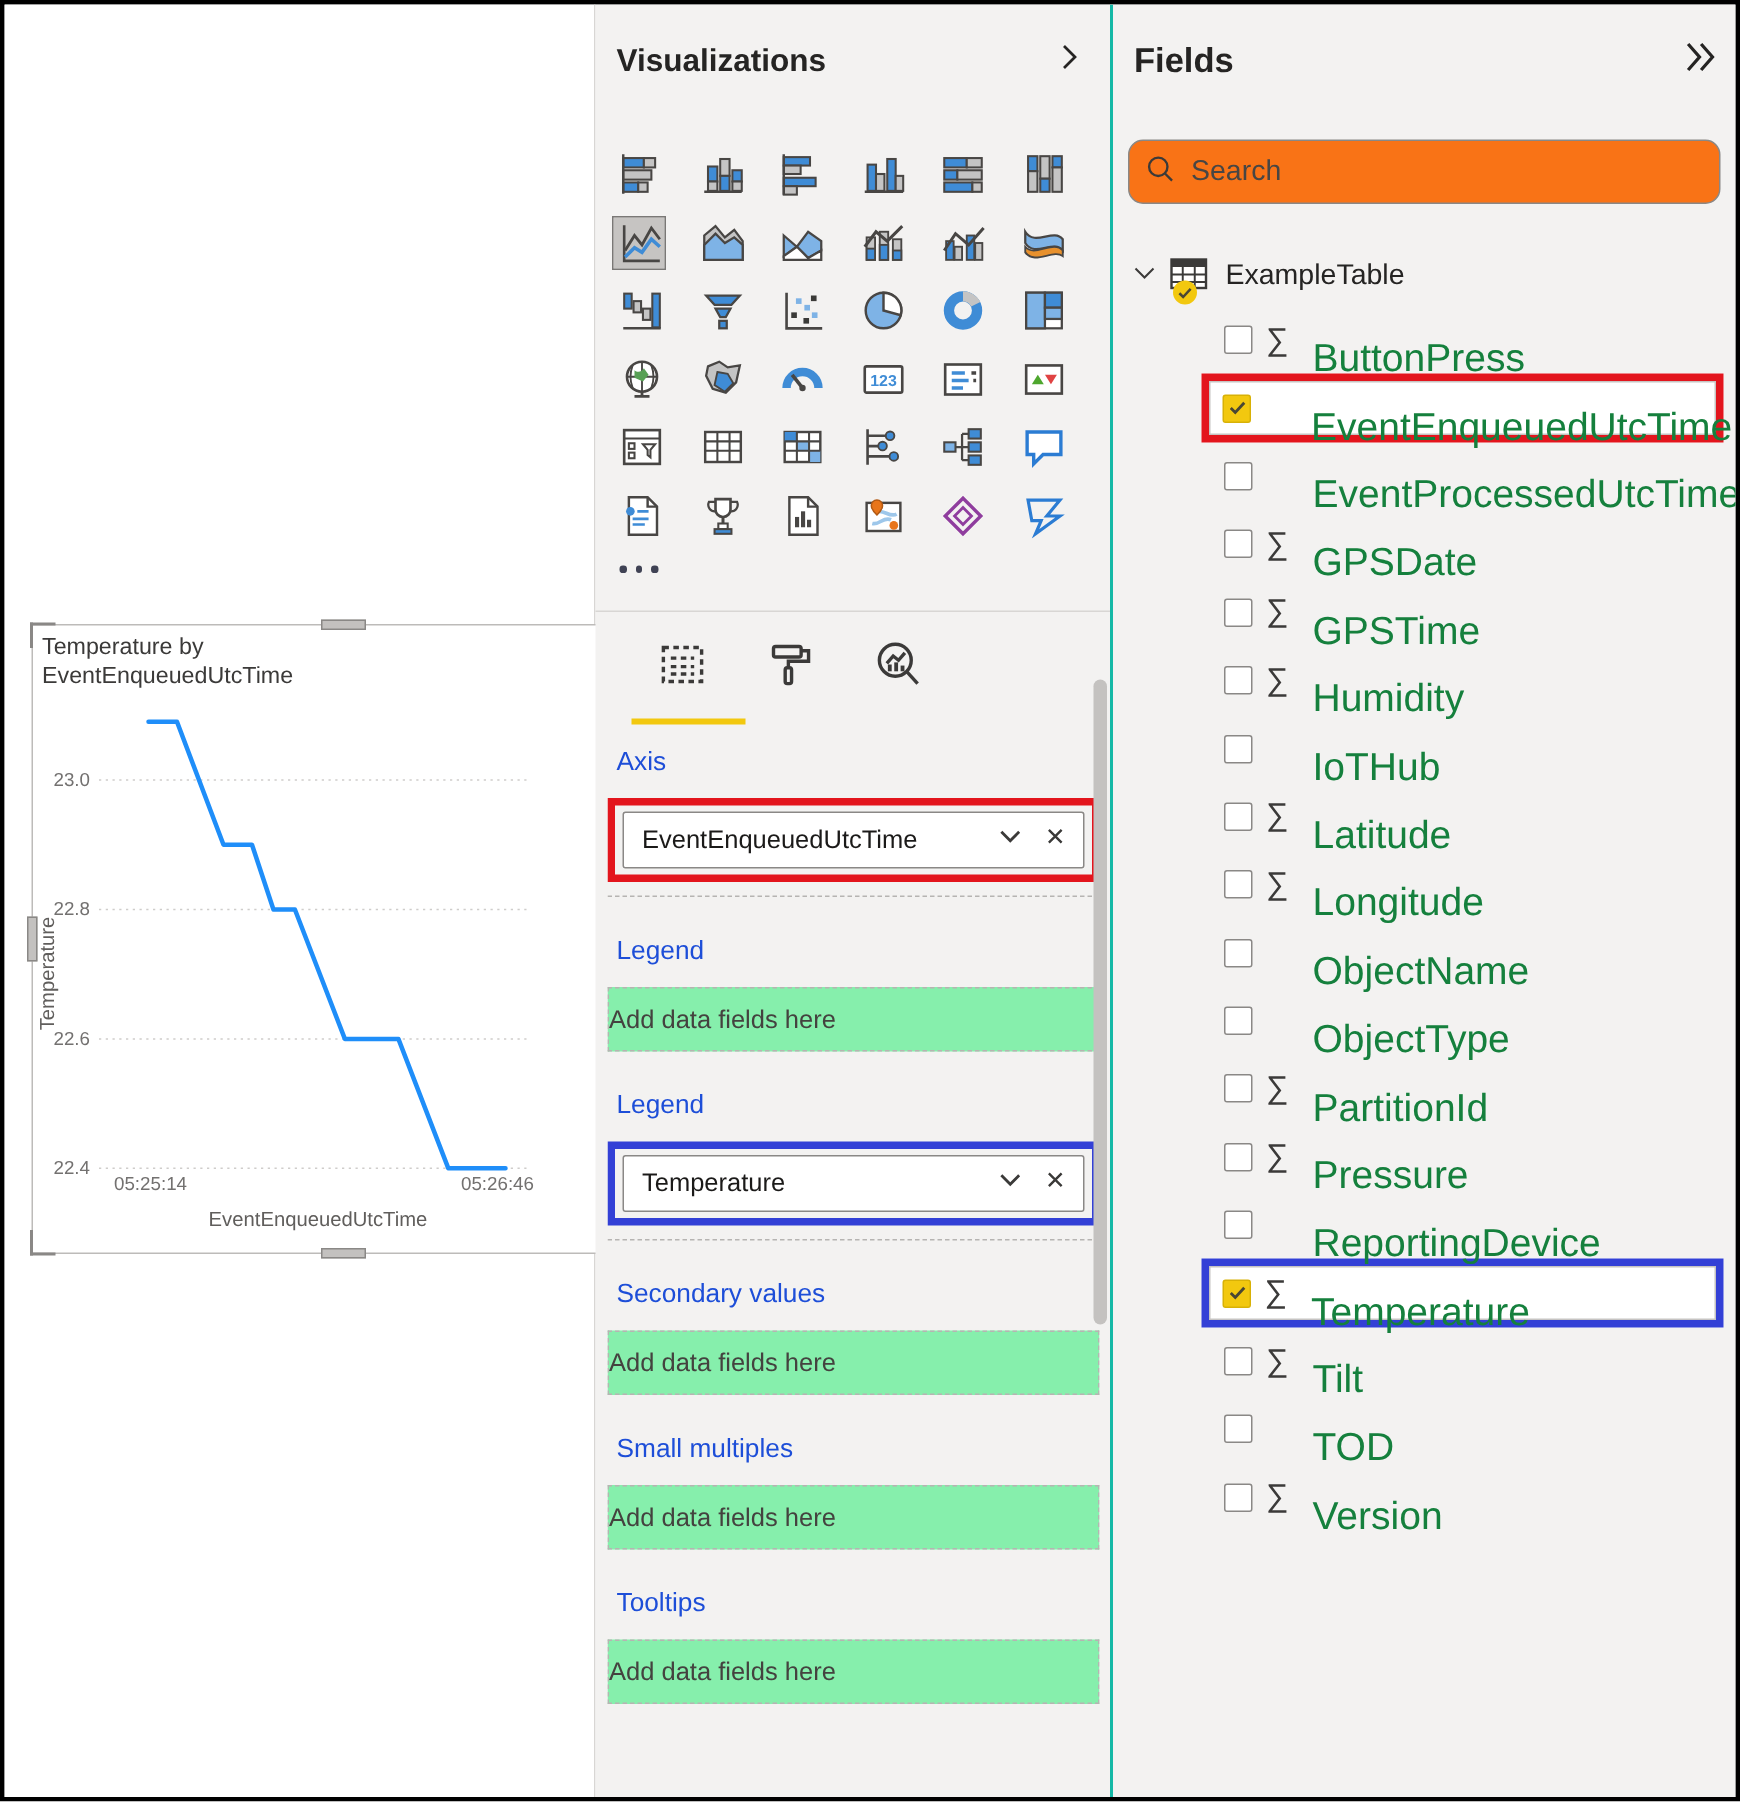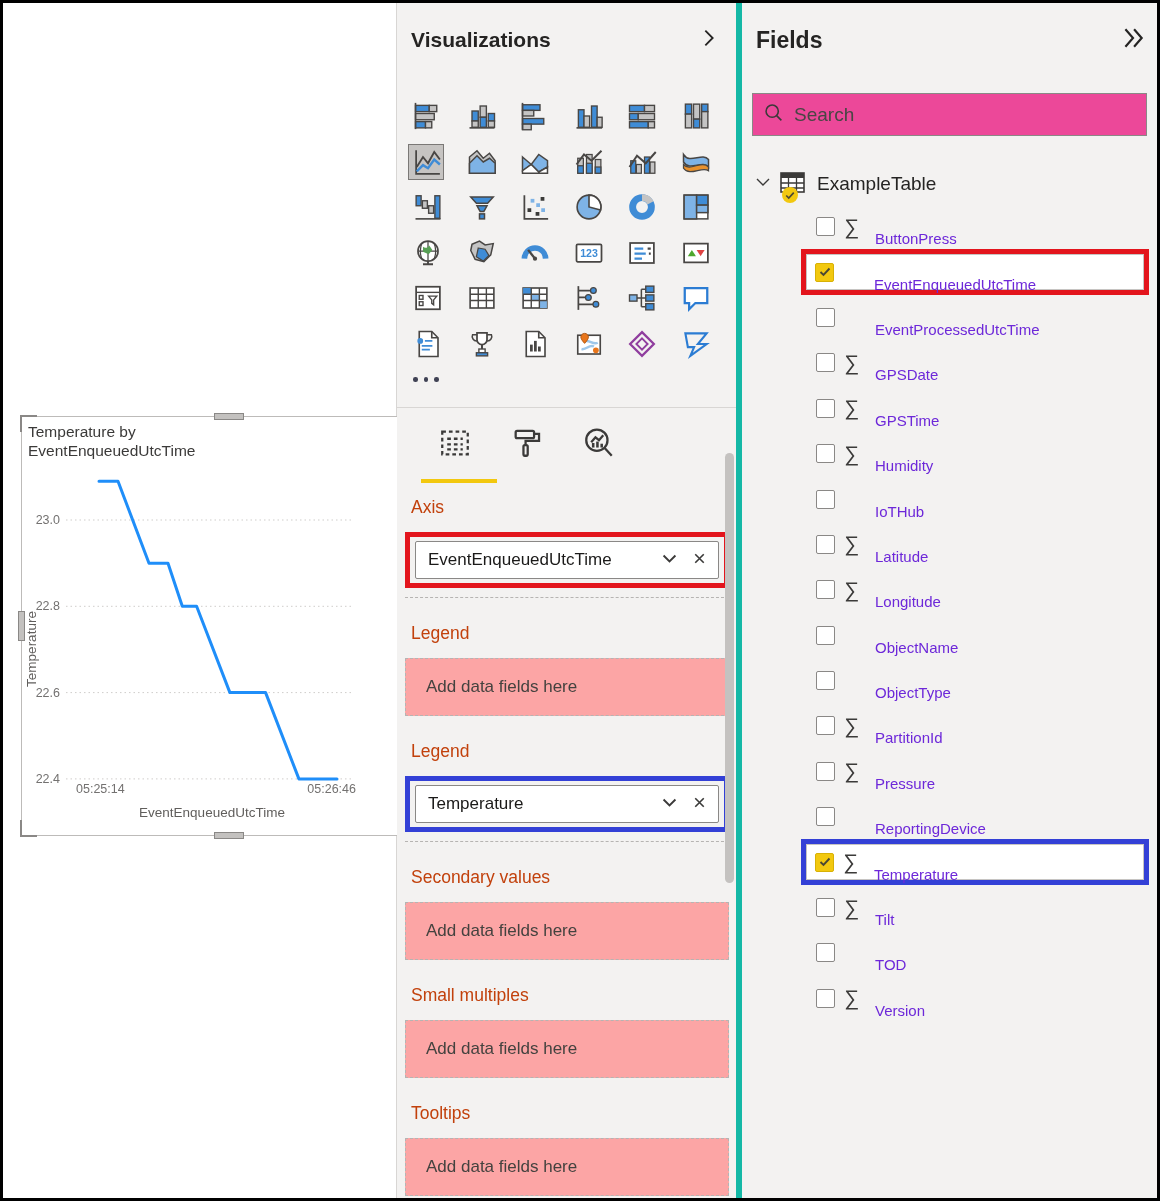--- a/index.html
+++ b/index.html
@@ -16,65 +16,65 @@
   .hndl.right { top:50%; right:-4px; transform:translateY(-50%); width:7px; height:30px; }
   .crn { position:absolute; width:17px; height:17px; }
   .crn.tl { left:-2px; top:-2px; border-left:2px solid #8a8886; border-top:2px solid #8a8886; }
   .crn.tr { right:-2px; top:-2px; border-right:2px solid #8a8886; border-top:2px solid #8a8886; }
   .crn.bl { left:-2px; bottom:-2px; border-left:2px solid #8a8886; border-bottom:2px solid #8a8886; }
   .crn.br { right:-2px; bottom:-2px; border-right:2px solid #8a8886; border-bottom:2px solid #8a8886; }
   #visual-title { position:absolute; left:6px; top:5px; width:215px; font-size:15.5px; line-height:1.25; color:#3b3a39; }
   #chart-svg { position:absolute; left:0; top:56px; }
 
   
-  #viz-pane { position:relative; width:345px; height:100%; background:#f3f2f1; border-right:6px solid #14b8a6; }
+  #viz-pane { position:relative; width:345px; height:100%; background:#f3f2f1; border-right:2px solid #14b8a6; }
   #viz-header { position:absolute; top:24px; left:14px; right:16px; display:flex; justify-content:space-between; align-items:center; }
   #viz-title { font-size:21px; font-weight:700; color:#252423; }
   #viz-gallery { position:absolute; top:96px; left:12px; display:grid; grid-template-columns:repeat(6,53.5px); grid-auto-rows:45.5px; }
   .vis-icon { width:34px; height:34px; display:flex; align-items:center; justify-content:flex-end; cursor:pointer; }
   .vis-icon.selected { background:#c6c4c2; outline:1px solid #7a7876; }
   #viz-more { position:absolute; top:374px; left:16px; display:flex; gap:6px; }
   #viz-more i { width:4.5px; height:4.5px; border-radius:50%; background:#3f4254; }
   #viz-divider { position:absolute; top:404px; left:0; right:0; border-top:1px solid #d8d6d4; }
   #viz-tabs { position:absolute; top:420px; left:40px; display:flex; gap:36px; }
   .viz-tab { width:36px; height:40px; display:flex; align-items:center; justify-content:center; cursor:pointer; }
   #tab-underline { position:absolute; top:476px; left:24px; width:76px; height:4px; background:#f2c80f; }
   #viz-sections { position:absolute; top:490px; left:8px; right:7px; bottom:0; overflow:hidden; }
-  .sec-label { font-size:17.5px; color:#c2410c; margin:25px 0 14px 6px; }
+  .sec-label { font-size:17.5px; color:#1d4ed8; margin:25px 0 14px 6px; }
   .sec-label.first { margin-top:4px; }
-  .well { height:58px; background:#fca5a5; border:1px dashed #b6b4b2; display:flex; align-items:center; padding-left:20px; font-size:17px; color:#44423f; }
+  .well { height:43px; background:#86efac; border:1px dashed #b6b4b2; display:flex; align-items:center; padding-left:0; font-size:17px; color:#44423f; }
   .pill { height:38px; background:#fff; border:1px solid #8a8886; border-radius:2px; display:flex; align-items:center; padding:0 10px 0 12px; }
   .pill .ptxt { flex:1; font-size:17px; color:#1b1a19; white-space:nowrap; overflow:hidden; }
   .pill svg { flex:none; }
   .hl-box { padding:4px 5px; }
   .hl-box.red { border:5px solid #e3151d; }
   .hl-box.blue { border:5px solid #3340d6; }
   .dash-sep { border-top:1px dashed #b6b4b2; margin-top:9px; }
   #viz-scroll { position:absolute; right:2px; top:450px; width:9px; height:430px; border-radius:5px; background:#c4c2c0; }
 
   
   #fields-pane { position:relative; flex:1; height:100%; background:#f3f2f1; }
   #fields-header { position:absolute; top:22px; left:14px; right:11px; display:flex; justify-content:space-between; align-items:center; }
   #fields-title { font-size:23px; font-weight:700; color:#252423; }
-  #search-box { position:absolute; top:90px; left:10px; right:10px; height:43px; background:#ec4899; border:1px solid #8a8886; border-radius:0; display:flex; align-items:center; padding:0 10px; }
+  #search-box { position:absolute; top:90px; left:10px; right:10px; height:43px; background:#f97316; border:1px solid #8a8886; border-radius:10px; display:flex; align-items:center; padding:0 10px; }
   #search-input { border:none; outline:none; flex:1; font-size:19px; color:#252423; margin-left:10px; font-family:"Liberation Sans",sans-serif; background:transparent; }
   #search-input::placeholder { color:#484644; opacity:1; }
   #table-row { position:absolute; top:160px; left:12px; height:42px; display:flex; align-items:center; gap:7px; }
   #table-label { font-size:19px; color:#252423; margin-left:4px; }
   #table-icon-wrap { position:relative; width:27px; height:26px; }
   #table-badge { position:absolute; left:3px; bottom:-6px; width:16px; height:16px; border-radius:50%; background:#f2c80f; display:flex; align-items:center; justify-content:center; }
   #fields-list { position:absolute; top:201px; left:0; right:0; }
   .field-row { height:45.4px; display:flex; align-items:center; padding-left:74px; }
   .field-row.hl { margin-left:59px; margin-right:8px; padding-left:9px; background:#fff; box-shadow:inset 0 0 0 1px #c6c4c2; }
   .field-row.hl.red { border:5px solid #e3151d; }
   .field-row.hl.blue { border:5px solid #3340d6; }
   .cbx { width:19px; height:19px; flex:none; border:1.5px solid #8a8886; border-radius:2px; background:#fff; margin-right:9px; display:flex; align-items:center; justify-content:center; }
   .cbx.checked { background:#f2c80f; border-color:#d8b106; }
   .sigma { width:31px; flex:none; font-size:21px; color:#3b3a39; text-align:left; }
-  .flabel { font-size:15px; color:#6d28d9; white-space:nowrap;margin-top:24px; }
+  .flabel { font-size:26px; color:#15803d; white-space:nowrap;margin-top:24px; }
 </style>
 </head>
 <body>
 
 <div id="frame">
 
   <div id="canvas">
     <div id="visual">
       <div class="crn tl"></div>
       <div class="crn tr"></div>

